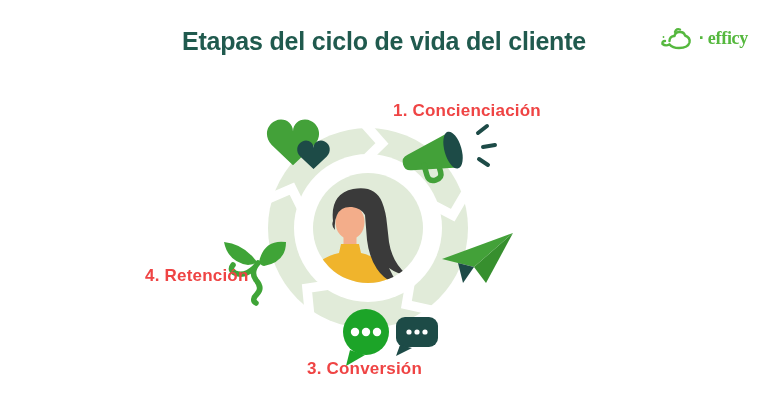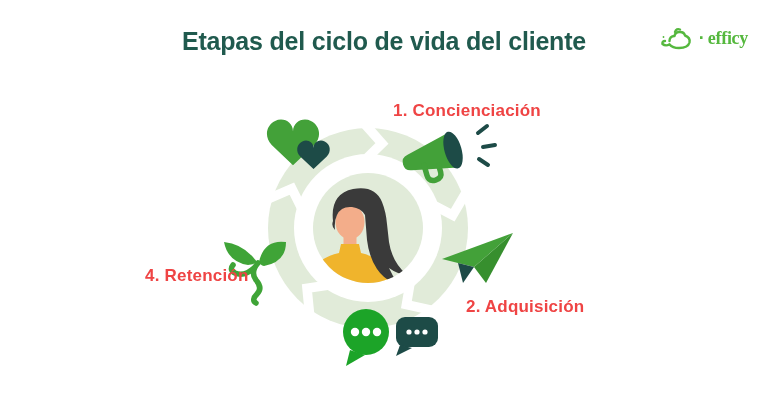--- a/index.html
+++ b/index.html
@@ -124,16 +124,16 @@
       <path d="M38 36 Q28 45 19 41 Q13 38 17 33"></path>
     </g>
   </svg>
 
   <svg class="icon-svg hearts" viewBox="0 0 72 60">
     <path transform="translate(1,1) scale(0.56)" d="M50 26 C 50 8 32 0 18 7 C 2 15 -2 35 12 50 L 50 86 L 88 50 C 102 35 98 15 82 7 C 68 0 50 8 50 26 Z" fill="#43a139"></path>
     <path transform="translate(32,23) scale(0.35)" d="M50 26 C 50 8 32 0 18 7 C 2 15 -2 35 12 50 L 50 86 L 88 50 C 102 35 98 15 82 7 C 68 0 50 8 50 26 Z" fill="#1d4b47"></path>
   </svg>
 
   <div class="stage-label sl1">1. Concienciación</div>
-  <div class="stage-label sl2">2. Adquisición</div>
+  <div class="stage-label sl3">3. Conversión</div>
   <div class="stage-label sl4">4. Retención</div>
 
 </div>
 
 </body></html>

